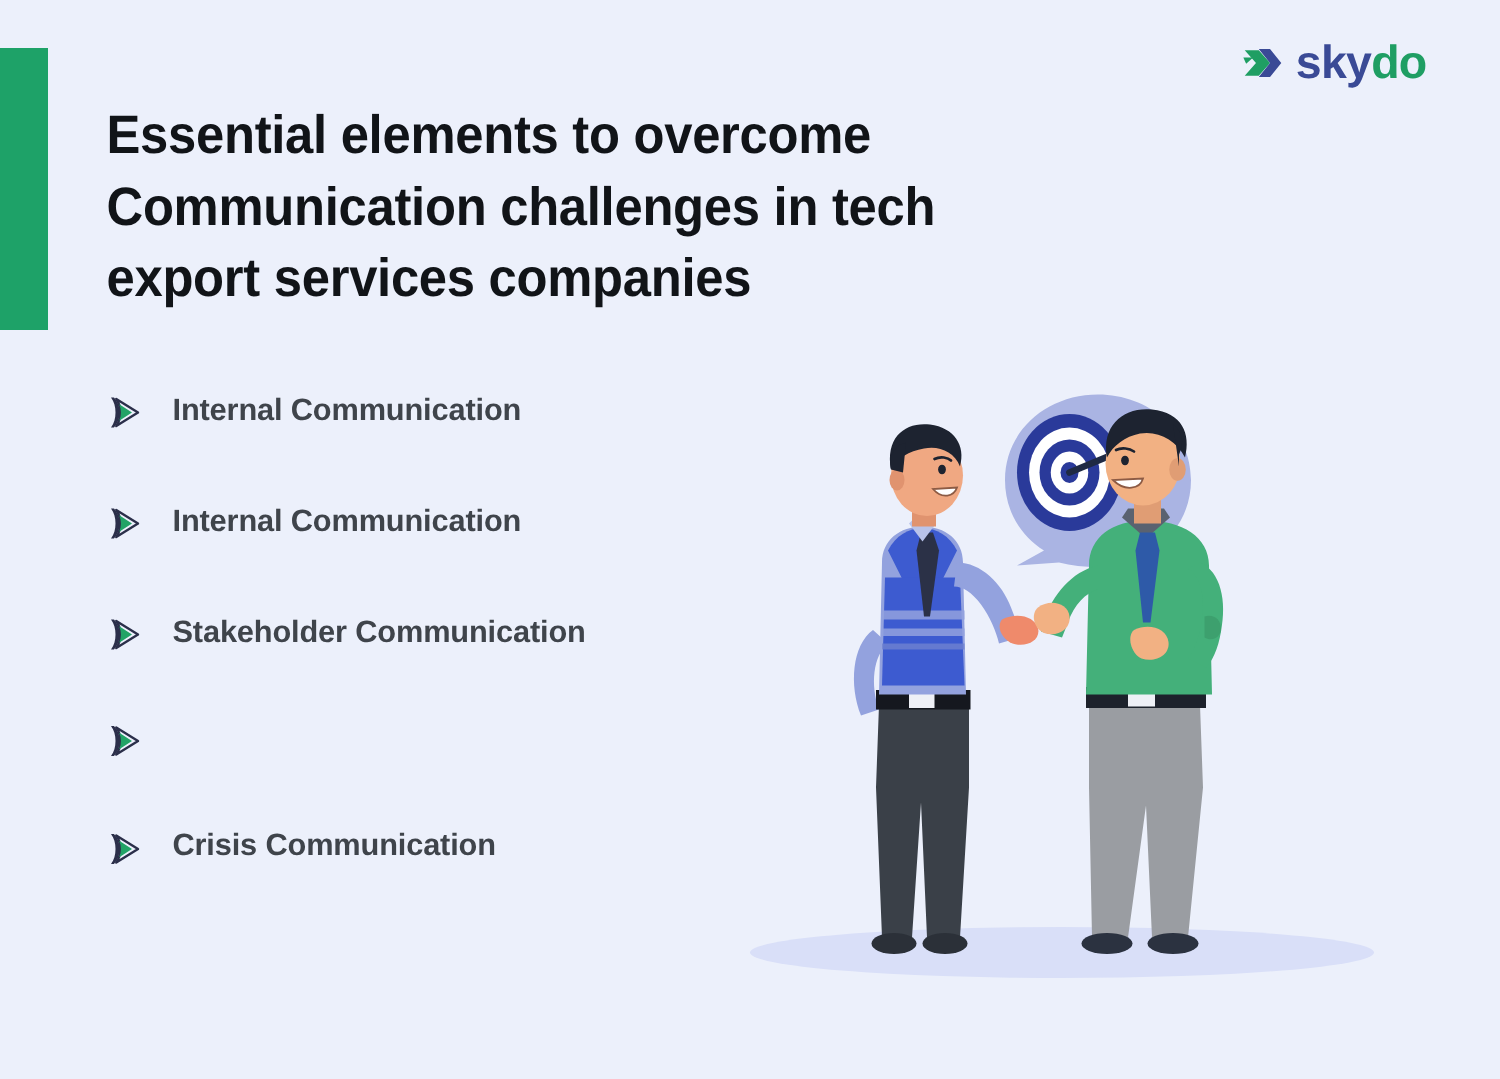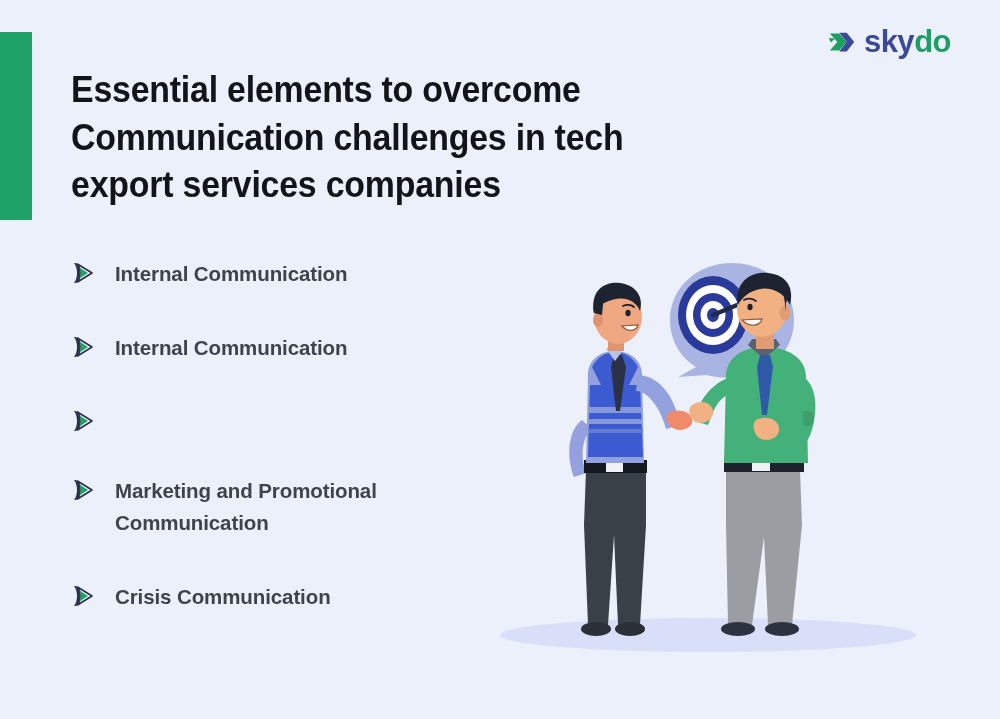--- a/index.html
+++ b/index.html
@@ -51,21 +51,21 @@
   }
 
   
   .list{
     position:absolute;
     left:70px; top:258px;
     width:420px;
   }
   .list-item{
     display:flex;
-    align-items:flex-start;
+    align-items:center;
     margin-bottom:41px;
   }
   .list-item:last-child{ margin-bottom:0; }
   .bullet-icon{
     flex:0 0 auto;
     width:26px; height:26px;
     margin-top:2px;
     display:block;
   }
   .item-label{
@@ -120,29 +120,29 @@
     </svg>
     <span class="item-label">Internal Communication</span>
   </div>
 
   <div class="list-item">
     <svg class="bullet-icon" viewBox="0 0 26 26">
       <path d="M4 3 C8 8 8 18 4 23 L6 23 C11 18 11 8 6 3 Z" fill="#2b2f4a"></path>
       <path d="M7.5 4 L22 13 L7.5 22 C11 17.5 11 8.5 7.5 4 Z" fill="none" stroke="#2b2f4a" stroke-width="1.6" stroke-linejoin="round"></path>
       <path d="M9.5 7.5 L18 13 L9.5 18.5 C11 15 11 11 9.5 7.5 Z" fill="#22a366"></path>
     </svg>
-  </div>
-
-  <div class="list-item">
-    <svg class="bullet-icon" viewBox="0 0 26 26">
-      <path d="M4 3 C8 8 8 18 4 23 L6 23 C11 18 11 8 6 3 Z" fill="#2b2f4a"></path>
-      <path d="M7.5 4 L22 13 L7.5 22 C11 17.5 11 8.5 7.5 4 Z" fill="none" stroke="#2b2f4a" stroke-width="1.6" stroke-linejoin="round"></path>
-      <path d="M9.5 7.5 L18 13 L9.5 18.5 C11 15 11 11 9.5 7.5 Z" fill="#22a366"></path>
-    </svg>
-    <span class="item-label" style="max-width:350px;">Marketing and Promotional Communication</span>
+    <span class="item-label">Stakeholder Communication</span>
+  </div>
+
+  <div class="list-item">
+    <svg class="bullet-icon" viewBox="0 0 26 26">
+      <path d="M4 3 C8 8 8 18 4 23 L6 23 C11 18 11 8 6 3 Z" fill="#2b2f4a"></path>
+      <path d="M7.5 4 L22 13 L7.5 22 C11 17.5 11 8.5 7.5 4 Z" fill="none" stroke="#2b2f4a" stroke-width="1.6" stroke-linejoin="round"></path>
+      <path d="M9.5 7.5 L18 13 L9.5 18.5 C11 15 11 11 9.5 7.5 Z" fill="#22a366"></path>
+    </svg>
   </div>
 
   <div class="list-item">
     <svg class="bullet-icon" viewBox="0 0 26 26">
       <path d="M4 3 C8 8 8 18 4 23 L6 23 C11 18 11 8 6 3 Z" fill="#2b2f4a"></path>
       <path d="M7.5 4 L22 13 L7.5 22 C11 17.5 11 8.5 7.5 4 Z" fill="none" stroke="#2b2f4a" stroke-width="1.6" stroke-linejoin="round"></path>
       <path d="M9.5 7.5 L18 13 L9.5 18.5 C11 15 11 11 9.5 7.5 Z" fill="#22a366"></path>
     </svg>
     <span class="item-label">Crisis Communication</span>
   </div>

